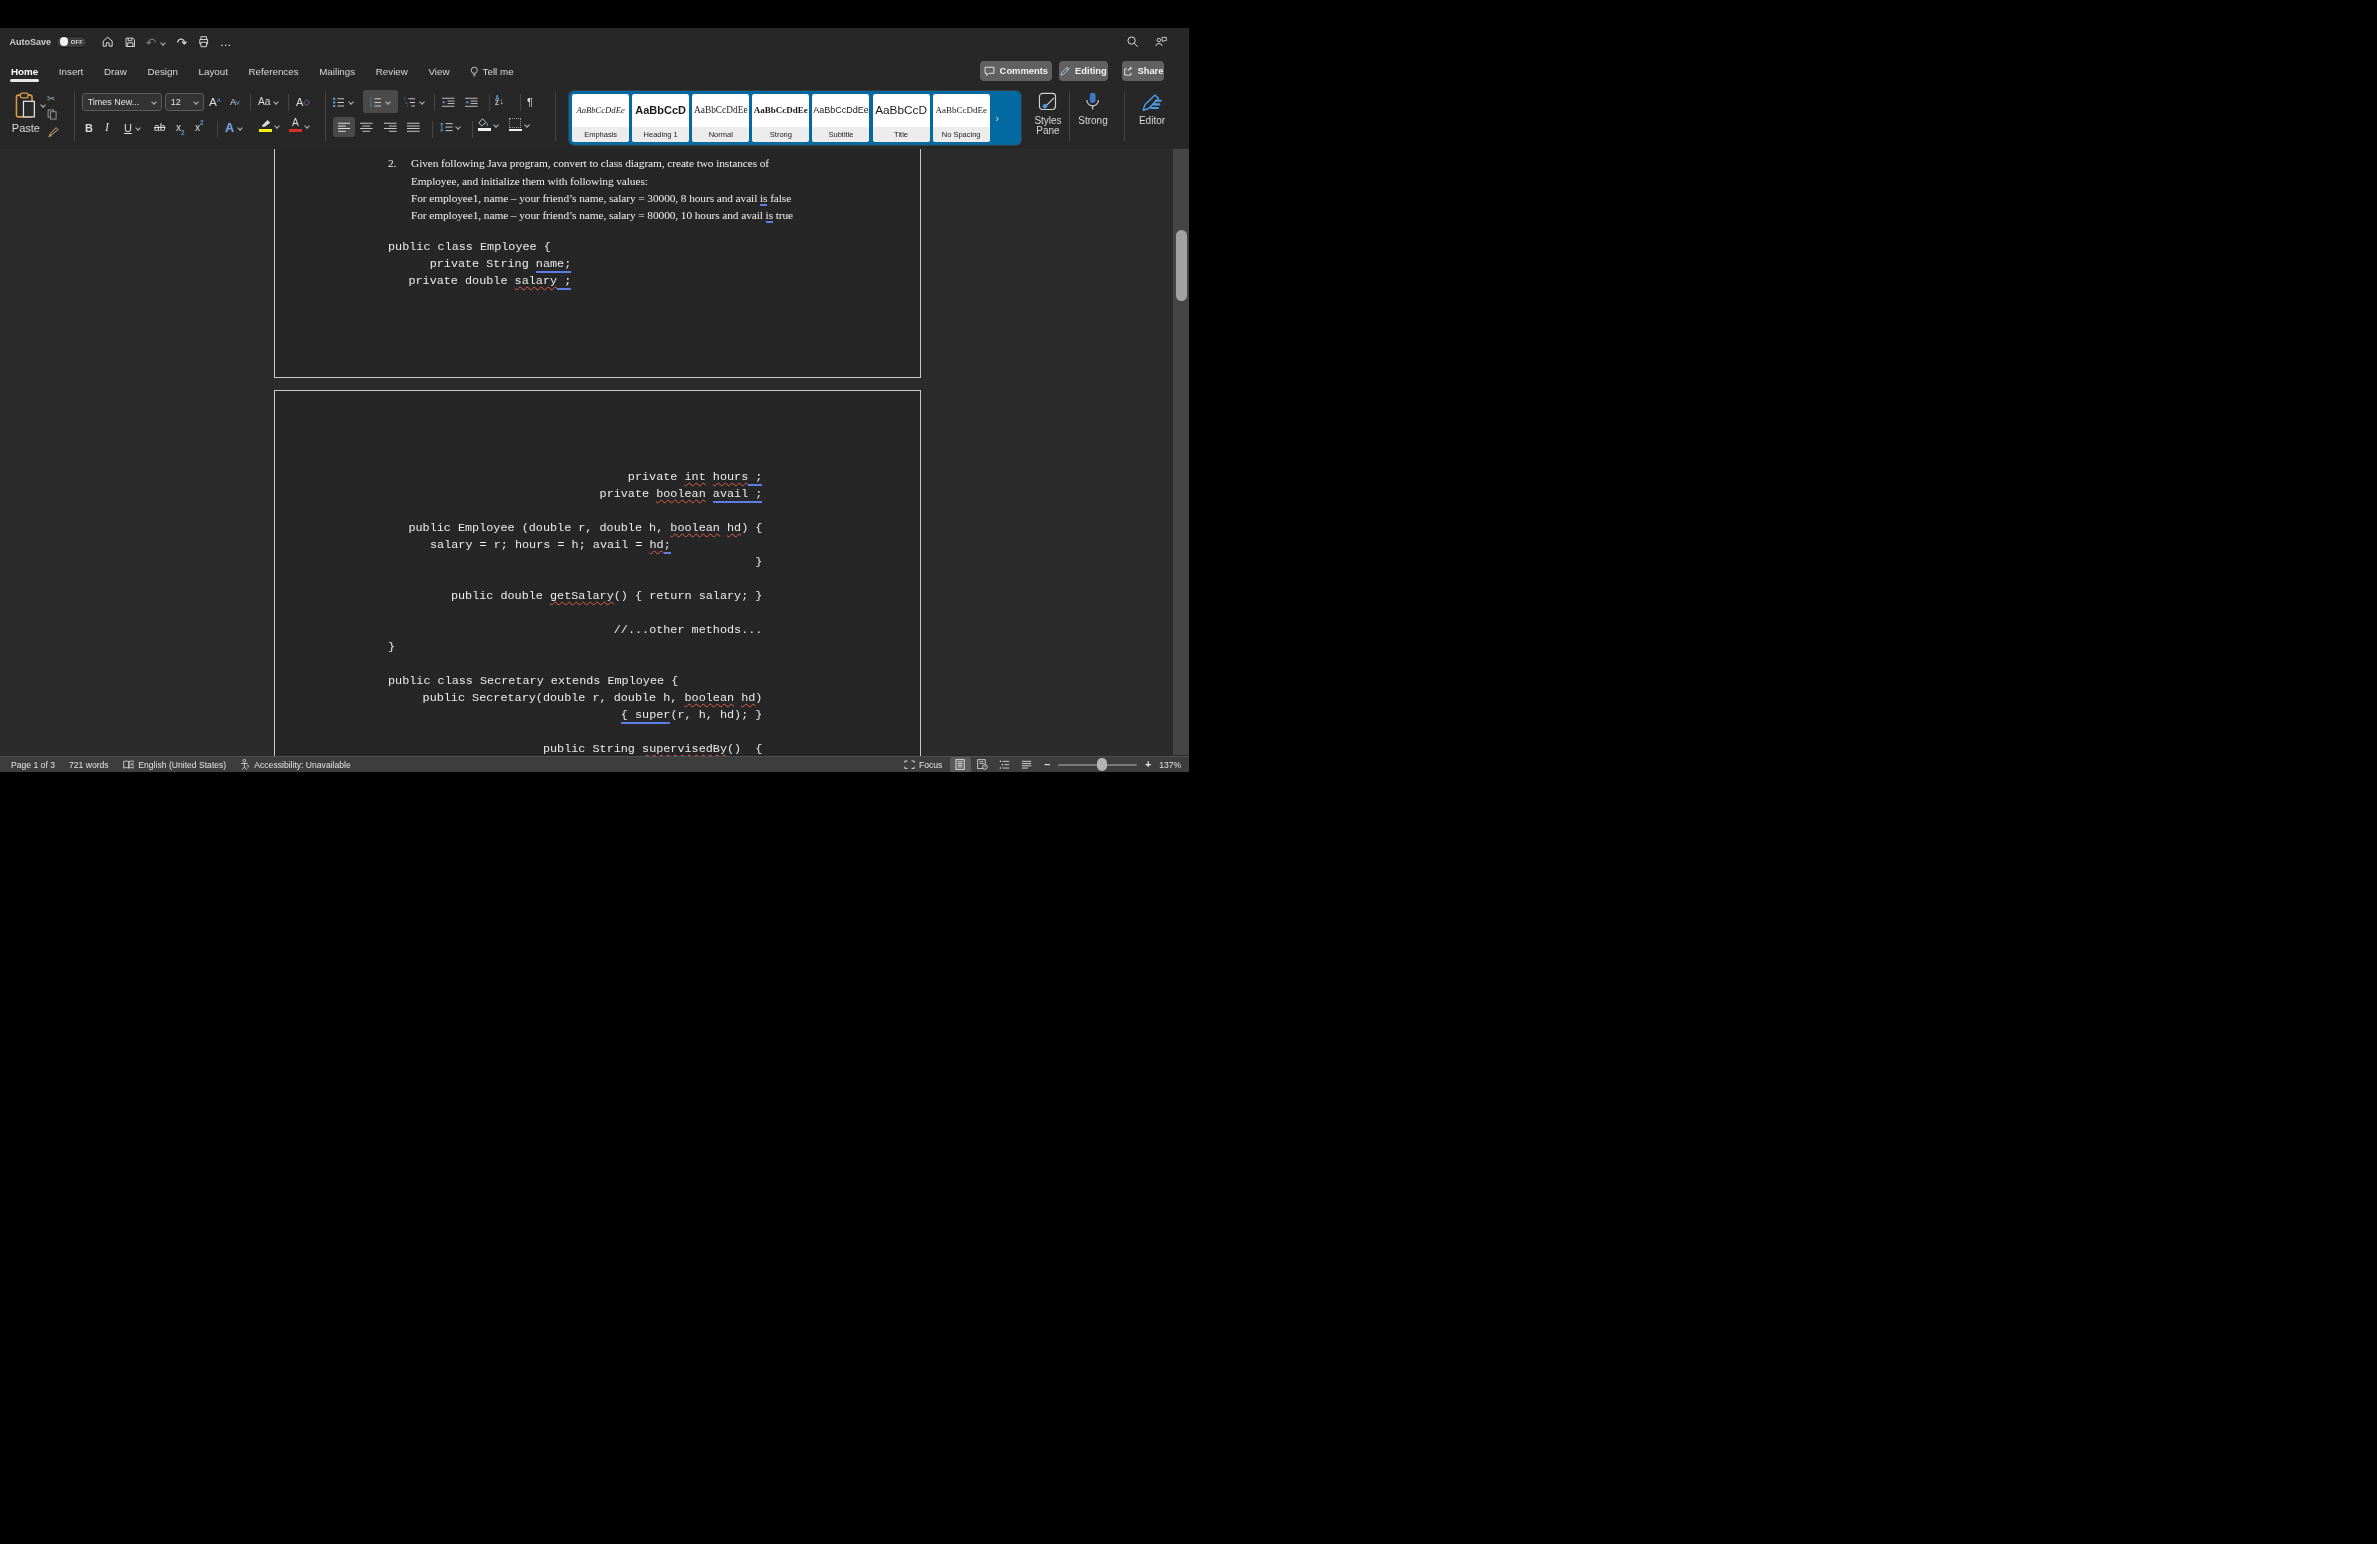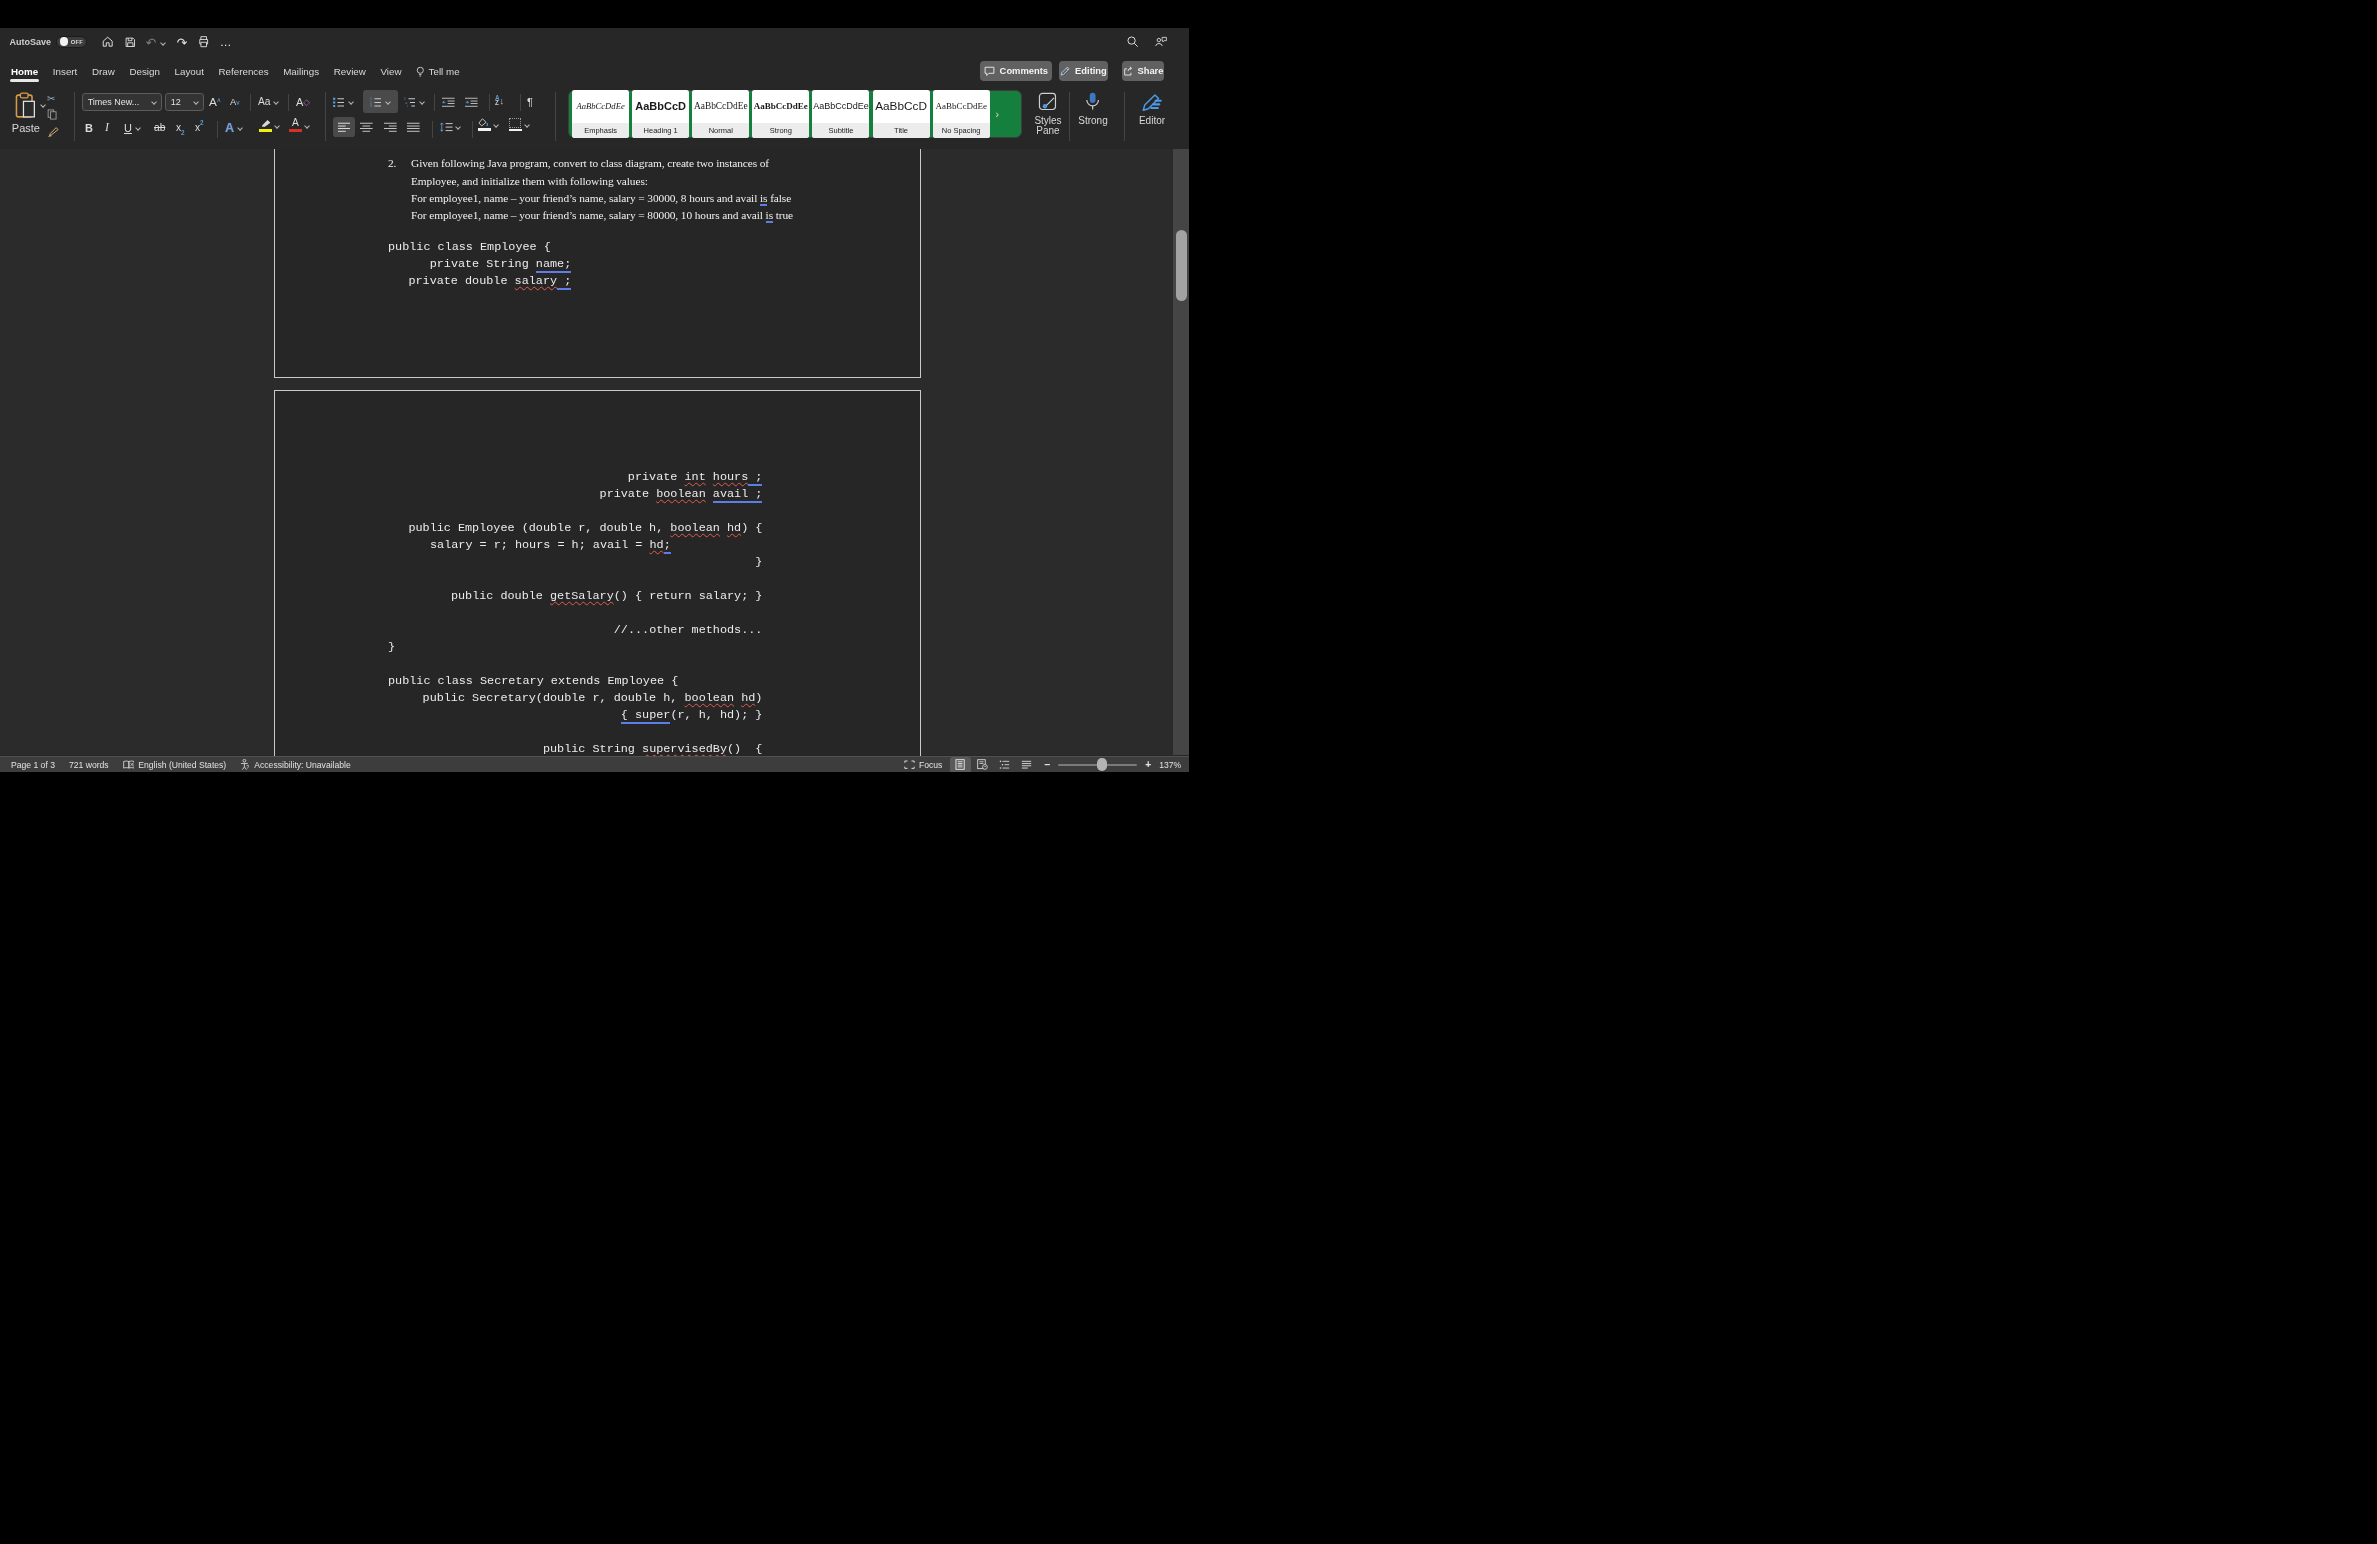--- a/index.html
+++ b/index.html
@@ -20,37 +20,37 @@
   #title-center{top:28px;left:0;width:100%;height:28px;display:flex;align-items:center;justify-content:center;gap:5.5px;pointer-events:none;}
   .doc-ic{width:11.8px;height:14px;position:relative;background:#eef3fa;border-radius:1.6px;}
   .doc-ic .bar{position:absolute;left:0;top:2.4px;width:7.9px;height:8.6px;background:#2b7cd3;color:#fff;font-size:6.3px;font-weight:700;display:flex;align-items:center;justify-content:center;}
   #doc-title{font-size:10.2px;font-weight:700;color:#f2f2f2;}
   .chev{width:7px;height:7px;display:inline-block;position:relative;}
   .chev::after{content:"";position:absolute;left:0.8px;top:0.8px;width:3.9px;height:3.9px;border-right:1.1px solid #b5b5b5;border-bottom:1.1px solid #b5b5b5;transform:rotate(45deg);}
   .chev.sm{width:5.5px;height:5.5px;}
   .chev.sm::after{width:3.1px;height:3.1px;border-width:0.9px;}
   
   #tabbar{top:57px;left:0;width:100%;height:29px;background:#272727;}
-  #tabs{position:absolute;left:10.2px;top:0;height:29px;display:flex;gap:13px;align-items:center;}
+  #tabs{position:absolute;left:10.2px;top:0;height:29px;display:flex;gap:19px;align-items:center;}
   .tab{font-size:9.8px;color:#d9d9d9;position:relative;padding:7px 0.8px;cursor:default;white-space:nowrap;display:flex;align-items:center;gap:3.9px;}
   .tab.active{font-weight:700;color:#fff;}
   .tab.active::after{content:"";position:absolute;left:0;right:0;bottom:2.4px;height:2.4px;border-radius:1.6px;background:#e8e8e8;}
   .pill-btn{position:absolute;top:3.9px;height:19.7px;border-radius:3.9px;background:#616161;display:flex;align-items:center;justify-content:center;gap:4.7px;font-size:9.4px;font-weight:700;color:#f4f4f4;box-sizing:border-box;}
   
   #ribbon{top:86px;left:0;width:100%;height:64px;background:#272727;border-bottom:0.8px solid #1d1d1d;box-sizing:border-box;}
   .vdiv{position:absolute;top:6.3px;width:0.8px;height:49px;background:#444;}
   .rbtn{position:absolute;display:flex;align-items:center;justify-content:center;height:17.3px;}
   .inputbox{position:absolute;height:18px;background:#333;border:0.8px solid #5c5c5c;border-radius:3.1px;display:flex;align-items:center;justify-content:space-between;padding:0 4.7px;font-size:9px;color:#e4e4e4;box-sizing:border-box;}
   .sel{background:#4a4a4a;border-radius:3.1px;}
   .glyph{font-size:10.2px;color:#dcdcdc;}
   .bluecap{color:#5b9bd5;font-size:6.3px;font-weight:700;}
   #paste{left:7.9px;top:5.5px;width:36px;height:52px;display:flex;flex-direction:column;align-items:center;}
   #paste .lbl{font-size:11px;color:#d8d8d8;margin-top:3.1px;}
   .mini-col{left:47px;display:flex;flex-direction:column;gap:4.7px;top:7px;position:absolute;}
-  .gallery{position:absolute;left:568px;top:3.9px;width:454px;height:48px;background:#15803d;border:0.8px solid #3d3d3d;border-radius:6.3px;display:flex;align-items:center;padding:0 3.1px;gap:3.1px;box-sizing:border-box;}
+  .gallery{position:absolute;left:568px;top:3.9px;width:454px;height:56px;background:#0369a1;border:0.8px solid #3d3d3d;border-radius:6.3px;display:flex;align-items:center;padding:0 3.1px;gap:3.1px;box-sizing:border-box;}
   .card{width:57px;height:48px;border-radius:2.4px;overflow:hidden;background:#fff;display:flex;flex-direction:column;}
   .card .sample{flex:1;display:flex;align-items:center;justify-content:center;color:#1a1a1a;white-space:nowrap;overflow:hidden;}
   .card .cl-lbl{height:15px;background:#ececec;color:#222;font-size:7.5px;display:flex;align-items:center;justify-content:center;}
   .s-emphasis{font:italic 8.6px "Liberation Serif",serif;}
   .s-heading1{font:700 11px "Liberation Sans",sans-serif;}
   .s-normal{font:9.4px "Liberation Serif",serif;}
   .s-strong{font:700 9px "Liberation Serif",serif;}
   .s-subtitle{font:9px "Liberation Sans",sans-serif;color:#444;}
   .s-title{font:11.8px "Liberation Sans",sans-serif;}
   .s-nospacing{font:9px "Liberation Serif",serif;}

